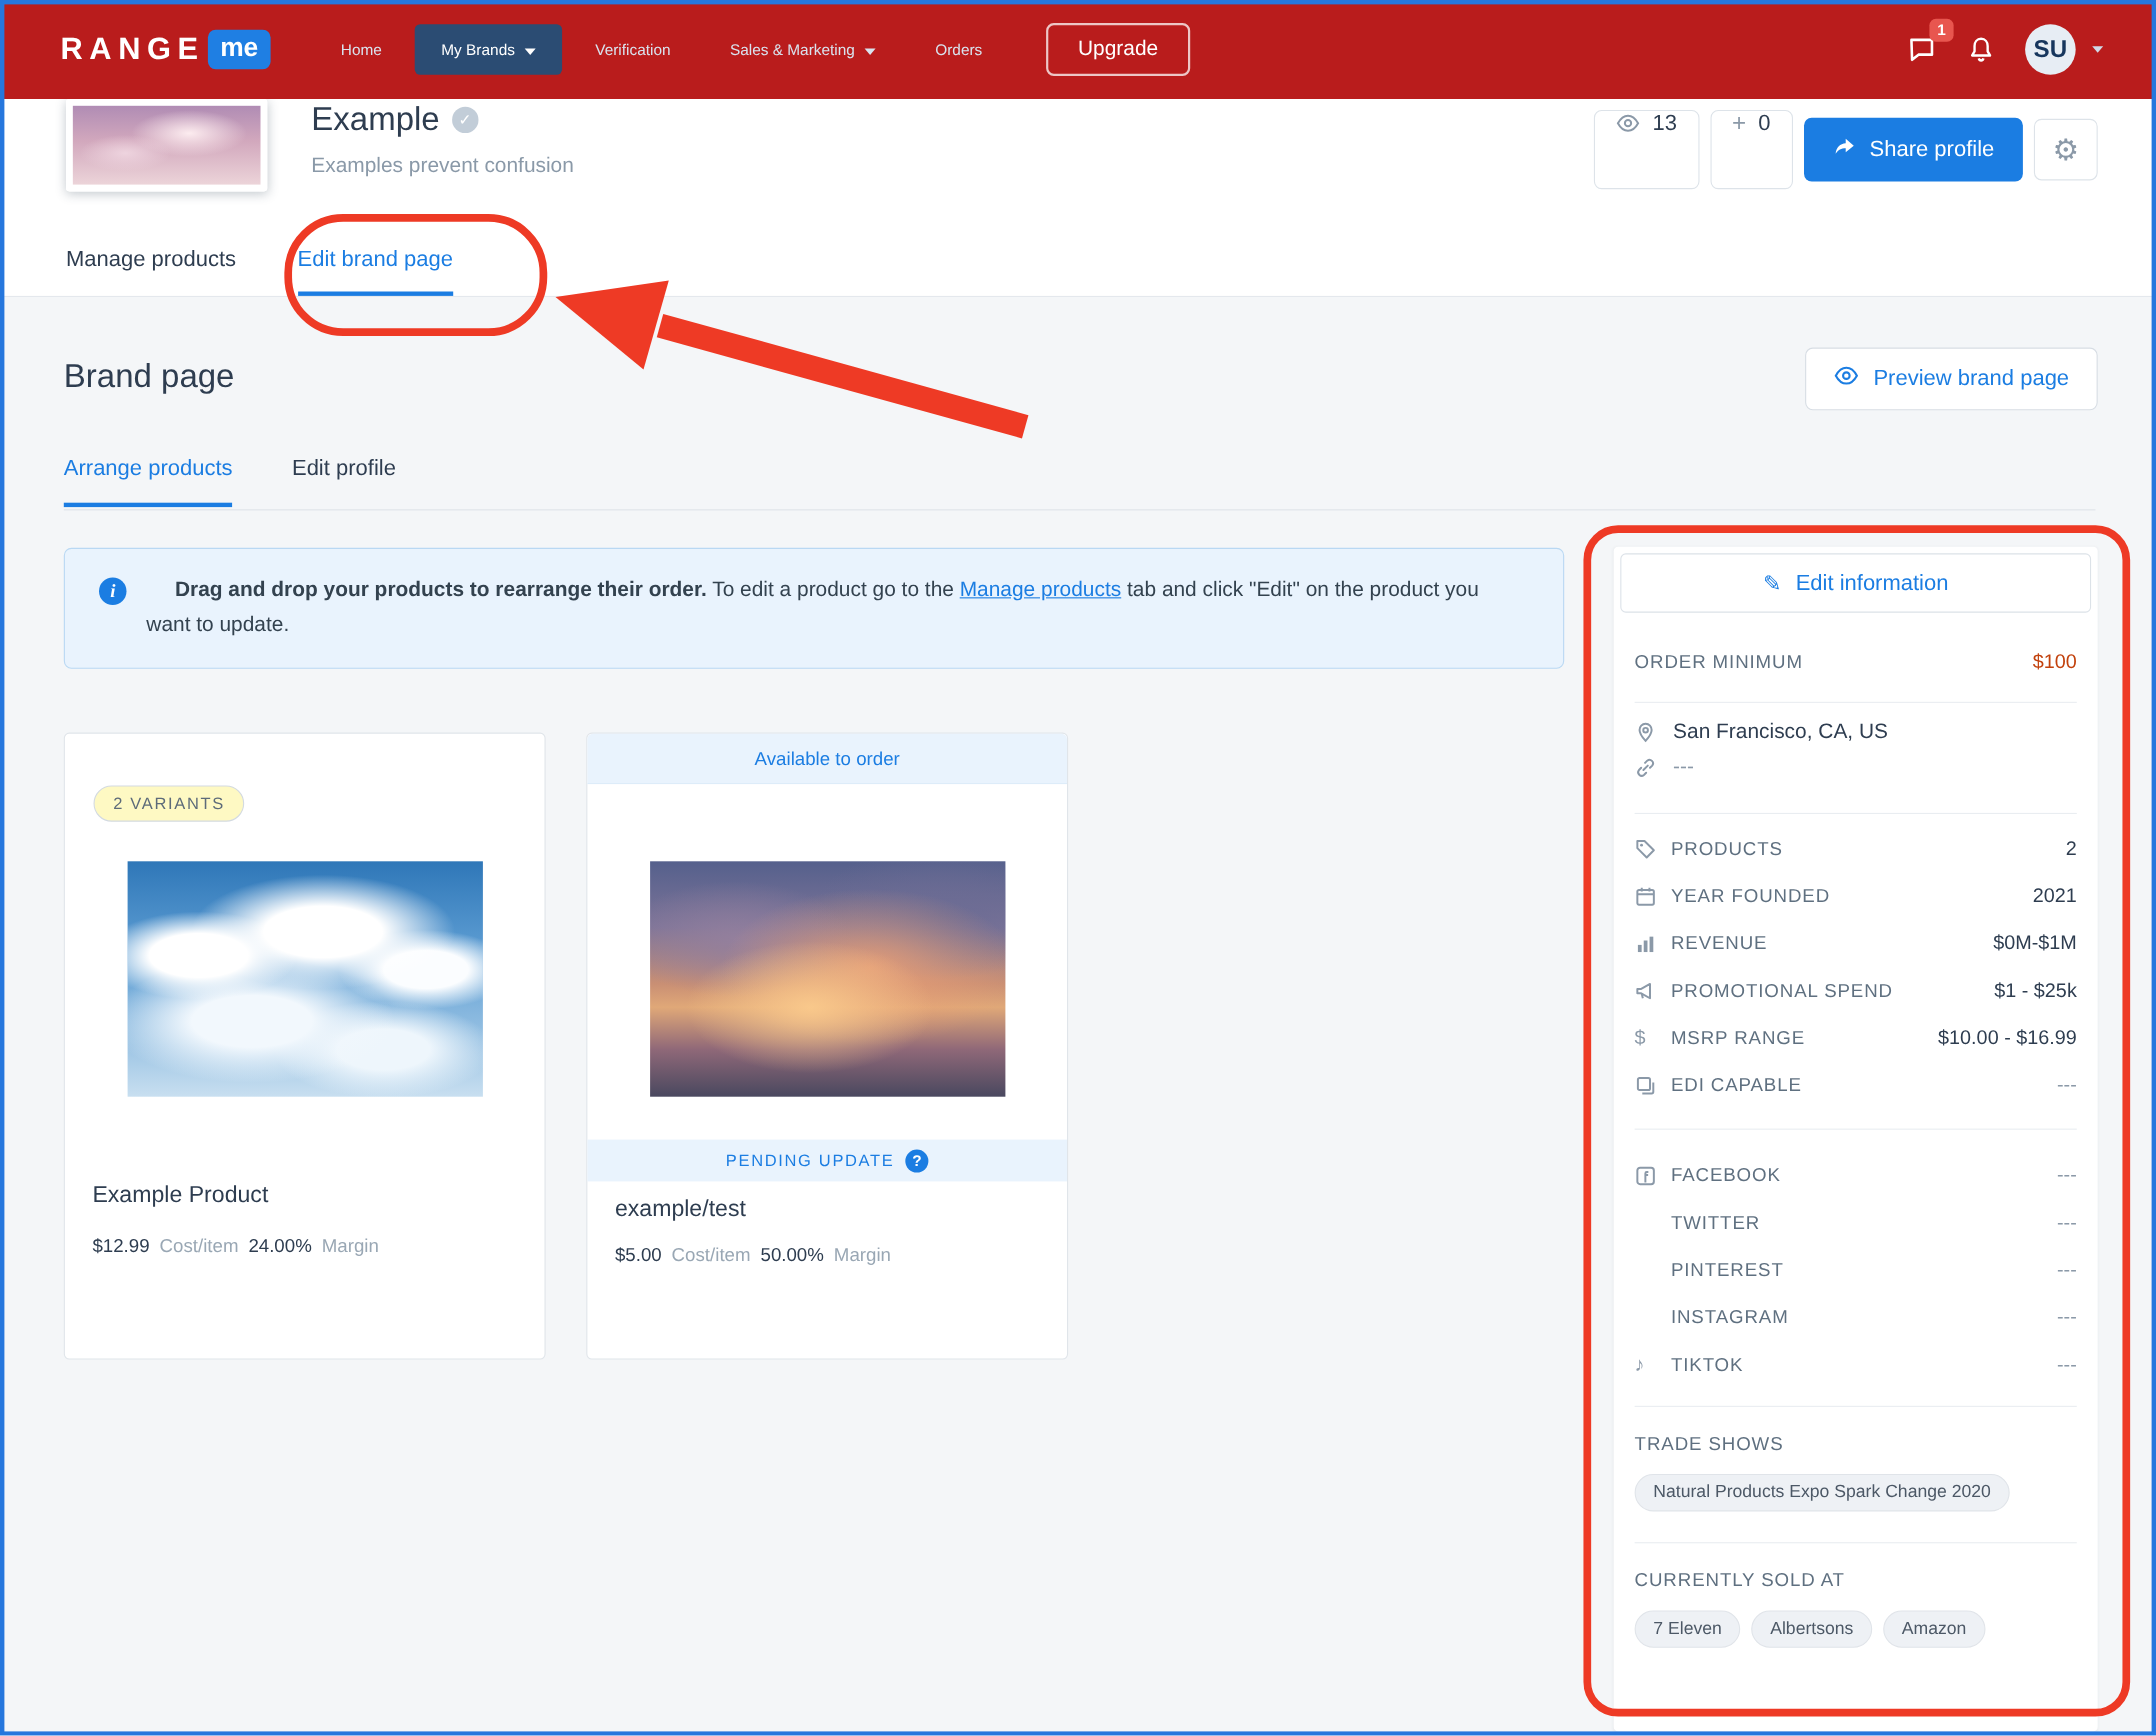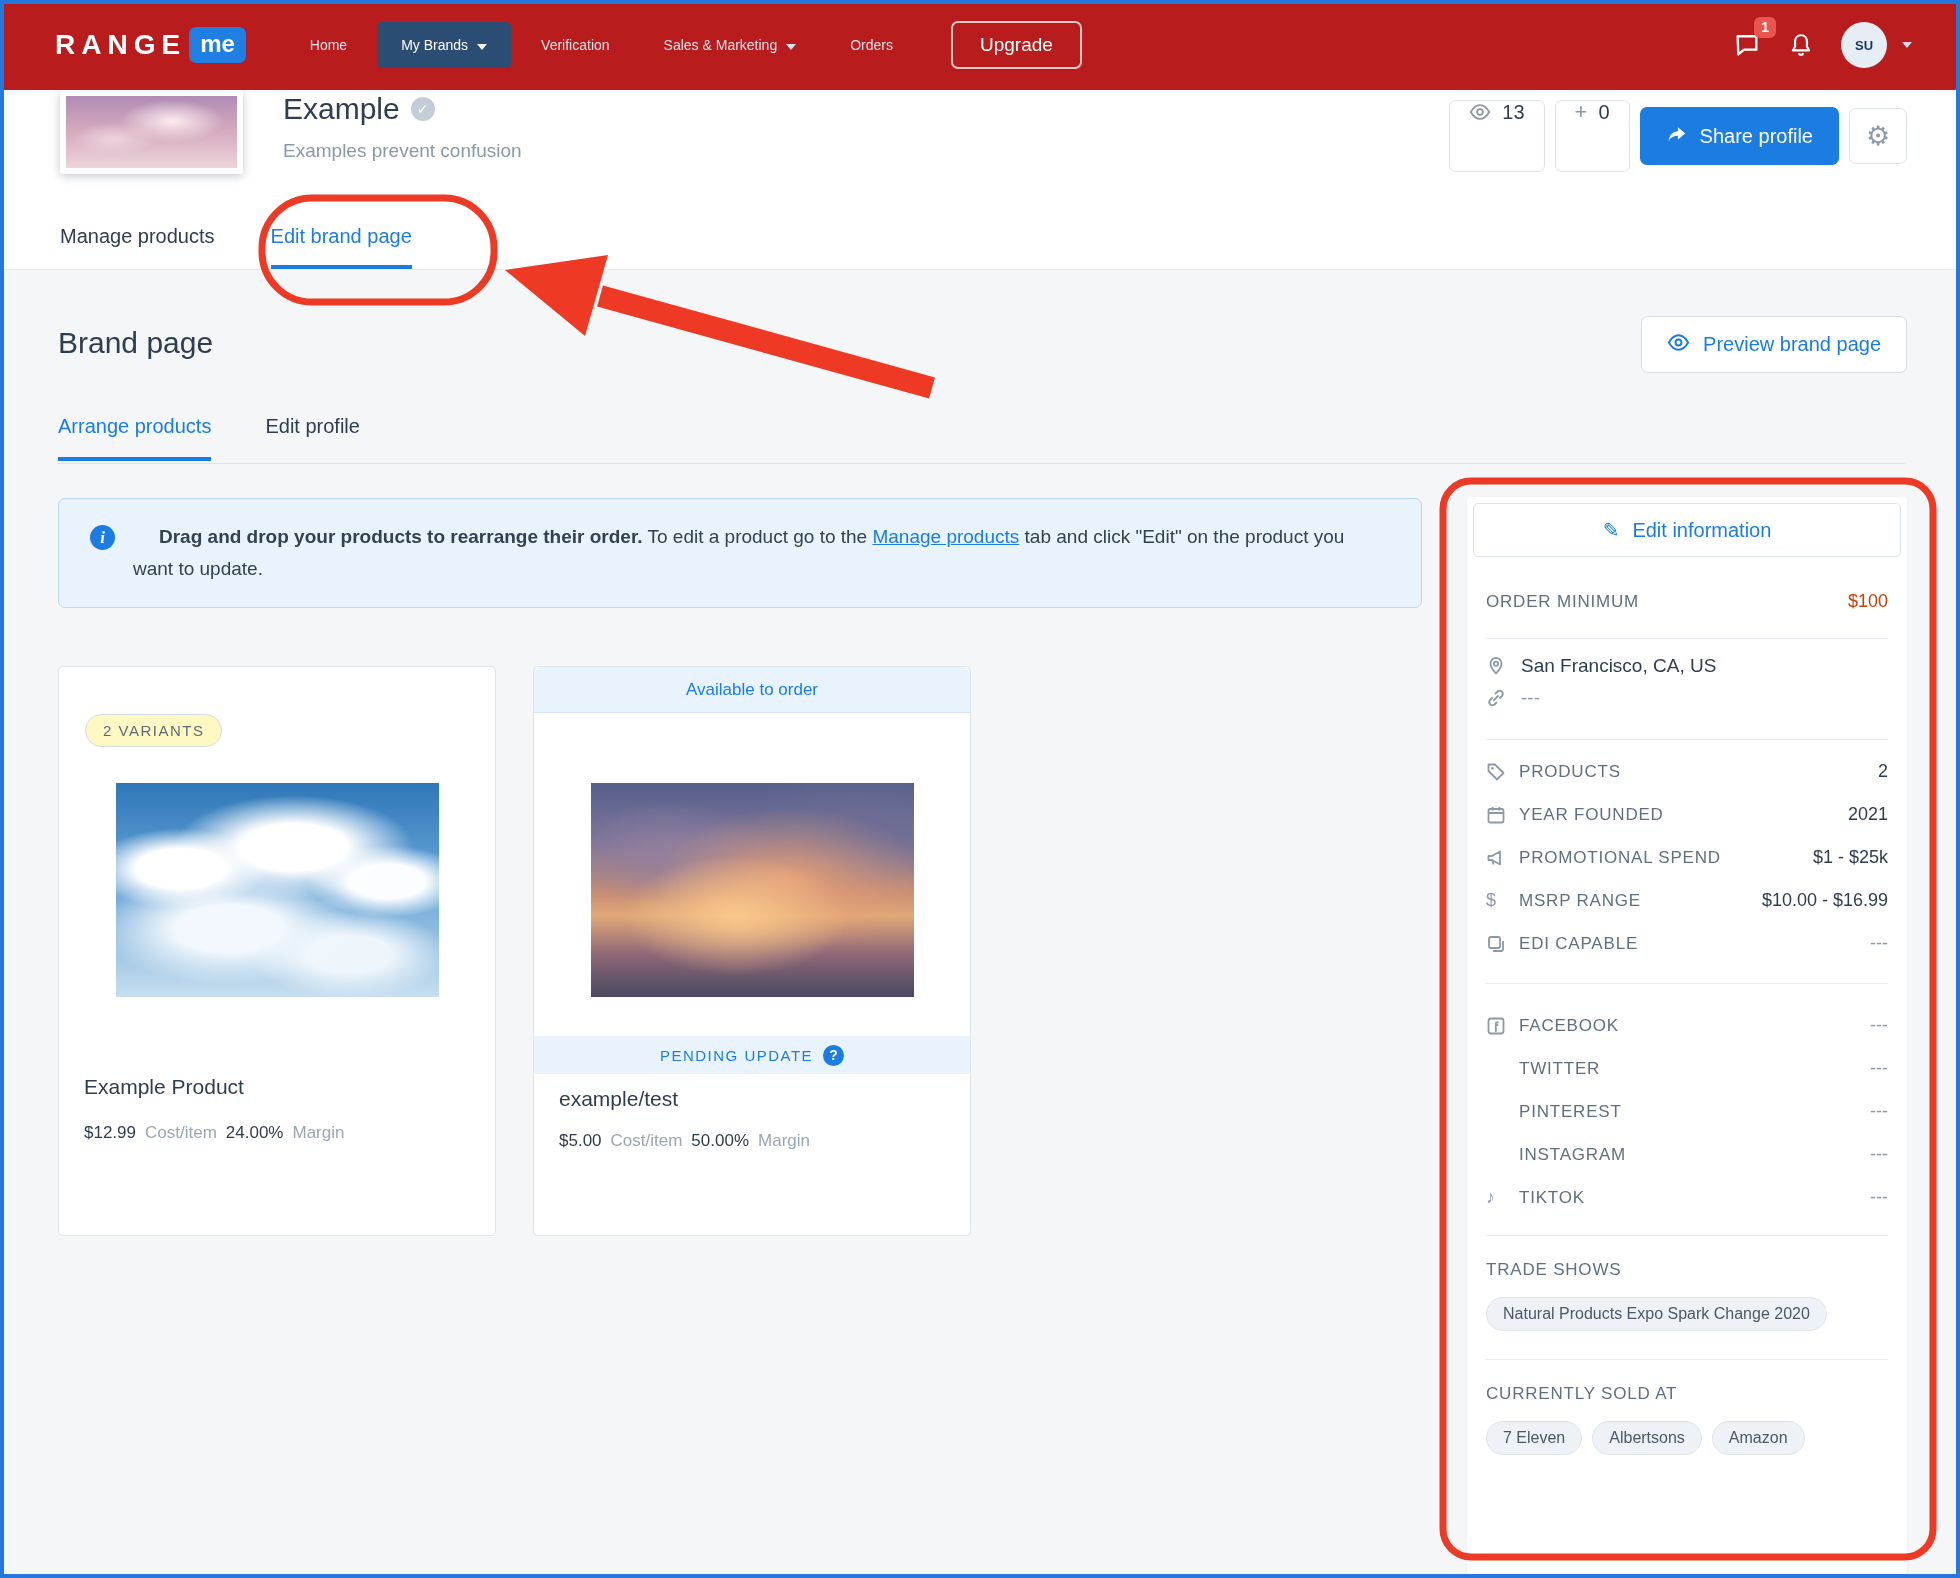--- a/index.html
+++ b/index.html
@@ -12,21 +12,21 @@
   .logo-range { color: #fff; font-size: 28px; font-weight: bold; letter-spacing: 6px; }
   .logo-me { margin-left: 3px; background: #1f7fe3; color: #fff; font-size: 24px; font-weight: bold; border-radius: 7px; padding: 3px 11px 5px; }
   .nav-items { display: flex; align-items: center; margin-left: 40px; gap: 6px; }
   .nav-item { display: flex; align-items: center; gap: 9px; padding: 15px 24px; border-radius: 5px; font-size: 14px; color: #d9e3ee; cursor: pointer; white-space: nowrap; }
   .nav-item.active { background: #2b4c73; color: #fff; }
   .chev { width: 0; height: 0; border-left: 5px solid transparent; border-right: 5px solid transparent; border-top: 6px solid currentColor; margin-top: 3px; }
   .upgrade { margin-left: 34px; padding: 11px 27px; background: transparent; border: 2px solid rgba(255,255,255,0.75); border-radius: 7px; color: #fff; font-size: 19px; font-family: inherit; cursor: pointer; }
   .nav-right { margin-left: auto; display: flex; align-items: center; gap: 27px; }
   .icon-btn { position: relative; display: flex; cursor: pointer; }
   .nav-badge { position: absolute; top: -14px; right: -15px; background: #e8564f; color: #fff; font-size: 14px; font-weight: bold; border-radius: 6px; padding: 2px 7px 3px; }
-  .avatar { width: 46px; height: 46px; border-radius: 50%; background: #e7edf4; color: #17365d; font-weight: bold; font-size: 13px; display: flex; align-items: center; justify-content: center; cursor: pointer; }
+  .avatar { width: 46px; height: 46px; border-radius: 50%; background: #e7edf4; color: #17365d; font-weight: bold; font-size: 22px; display: flex; align-items: center; justify-content: center; cursor: pointer; }
   .chev-white { width: 0; height: 0; border-left: 5px solid transparent; border-right: 5px solid transparent; border-top: 6px solid #cfdae7; margin-left: -12px; cursor: pointer; }
 
   
   .brand-header { position: relative; height: 180px; background: #fff; border-bottom: 1px solid #e4e8ed; }
   .brand-thumb { position: absolute; left: 60px; top: 0; width: 183px; height: 84px; border: 6px solid #fff; border-radius: 3px; box-shadow: 0 2px 10px rgba(40,60,80,0.28);
     background:
       radial-gradient(70px 28px at 62% 35%, rgba(255,240,242,0.95), rgba(255,240,242,0) 75%),
       radial-gradient(55px 22px at 28% 60%, rgba(240,215,225,0.9), rgba(240,215,225,0) 75%),
       linear-gradient(180deg, #b08cb4 0%, #d2a8bd 45%, #ecd4d9 100%); }
   .brand-title-row { position: absolute; left: 283px; top: 2px; display: flex; align-items: flex-start; gap: 11px; }
@@ -300,20 +300,31 @@
             <svg width="20" height="20" viewBox="0 0 20 20">
                 <rect x="2.5" y="4" width="15" height="13.5" rx="1.5" fill="none" stroke="currentColor" stroke-width="1.8"></rect>
                 <path d="M2.5 8 H17.5 M6.5 2 V5.5 M13.5 2 V5.5" stroke="currentColor" stroke-width="1.8" fill="none"></path>
               </svg>
           </span>
           <span class="klabel">YEAR FOUNDED</span>
           <span class="sval">2021</span>
         </div>
         <div class="srow">
           <span class="ic">
+            <svg width="20" height="20" viewBox="0 0 20 20" fill="currentColor">
+                <rect x="3" y="11" width="3.4" height="6.5"></rect>
+                <rect x="8.3" y="7" width="3.4" height="10.5"></rect>
+                <rect x="13.6" y="3.5" width="3.4" height="14"></rect>
+              </svg>
+          </span>
+          <span class="klabel">REVENUE</span>
+          <span class="sval">$0M-$1M</span>
+        </div>
+        <div class="srow">
+          <span class="ic">
             <svg width="20" height="20" viewBox="0 0 20 20">
                 <path d="M2.5 8 H6 L14 3.5 V16.5 L6 12 H2.5 Z" fill="none" stroke="currentColor" stroke-width="1.8" stroke-linejoin="round"></path>
                 <path d="M6.5 12.5 L7.5 16.5" stroke="currentColor" stroke-width="1.8" fill="none"></path>
               </svg>
           </span>
           <span class="klabel">PROMOTIONAL SPEND</span>
           <span class="sval">$1 - $25k</span>
         </div>
         <div class="srow">
           <span class="ic">$</span>

